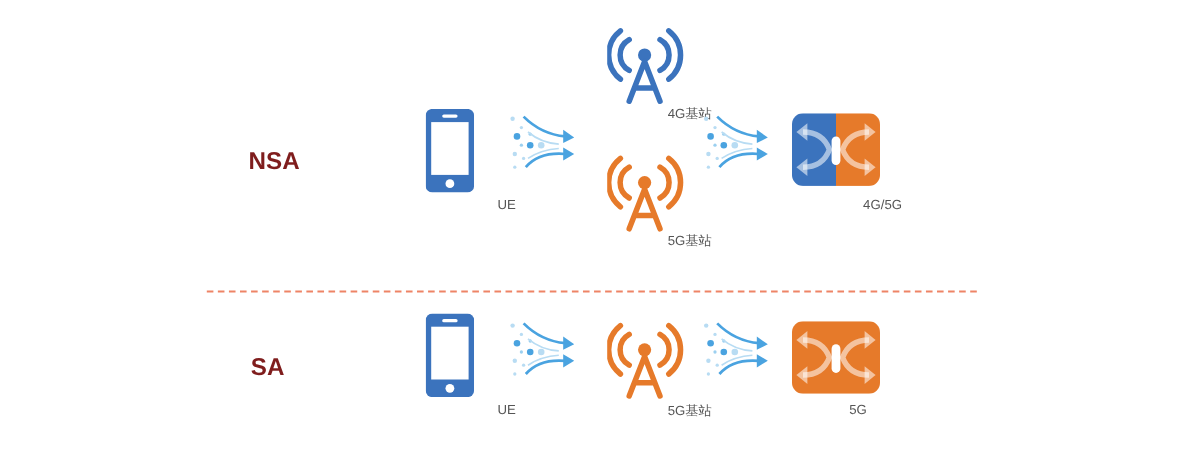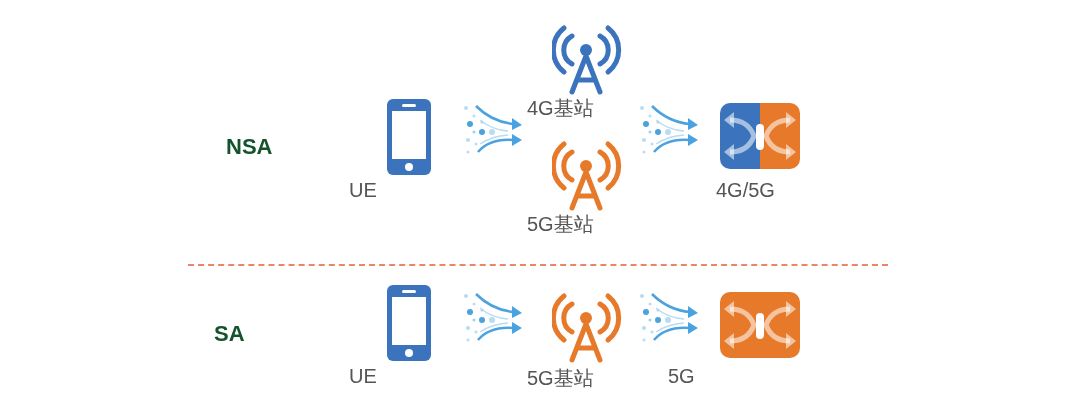--- a/index.html
+++ b/index.html
@@ -1,19 +1,19 @@
 <!DOCTYPE html>
 <html><head>
 <meta charset="utf-8">
 <style>
   html,body{margin:0;padding:0;background:#ffffff;}
   body{width:1080px;height:410px;position:relative;overflow:hidden;font-family:"Liberation Sans",sans-serif;}
   .abs{position:absolute;}
-  .row-label{font-weight:bold;font-size:22px;color:#14532d;}
-  .cap{font-size:20px;color:#555;text-align:left;width:120px;}
+  .row-label{font-weight:bold;font-size:22px;color:#7f1d1d;}
+  .cap{font-size:12px;color:#555;text-align:right;width:120px;}
   .divider{position:absolute;left:188px;top:264px;width:700px;height:0;border-top:2px dashed #ee8466;}
 </style>
 </head>
 <body>
 
 <svg width="0" height="0" style="position:absolute">
   <defs>
     <g id="phone">
       <rect x="0" y="0" width="44" height="76" rx="6" fill="#3b73bd"></rect>
       <rect x="5" y="12" width="34" height="48" fill="#fff"></rect>
@@ -100,25 +100,25 @@
       </clipPath>
     <g clip-path="url(#rc1)">
       <rect x="0" y="0" width="40" height="66" fill="#3b73bd"></rect>
       <rect x="40" y="0" width="40" height="66" fill="#e67a2a"></rect>
     </g>
     <g transform="translate(0,3)">
         <use href="#xarrows"></use>
       </g>
   </svg>
 </div>
-<div class="abs cap" style="left:716px;top:179px;">4G/5G</div>
+<div class="abs cap" style="left:700px;top:179px;">4G/5G</div>
 
 <div class="divider"></div>
 
-<div class="abs row-label" style="left:214px;top:321px;">SA</div>
+<div class="abs row-label" style="left:228px;top:321px;">SA</div>
 
 <div class="abs" style="left:387px;top:285px;">
   <svg width="44" height="76">
       <use href="#phone"></use>
     </svg>
 </div>
 <div class="abs cap" style="left:349px;top:365px;">UE</div>
 
 <div class="abs" style="left:462px;top:288px;">
   <svg width="64" height="60">

